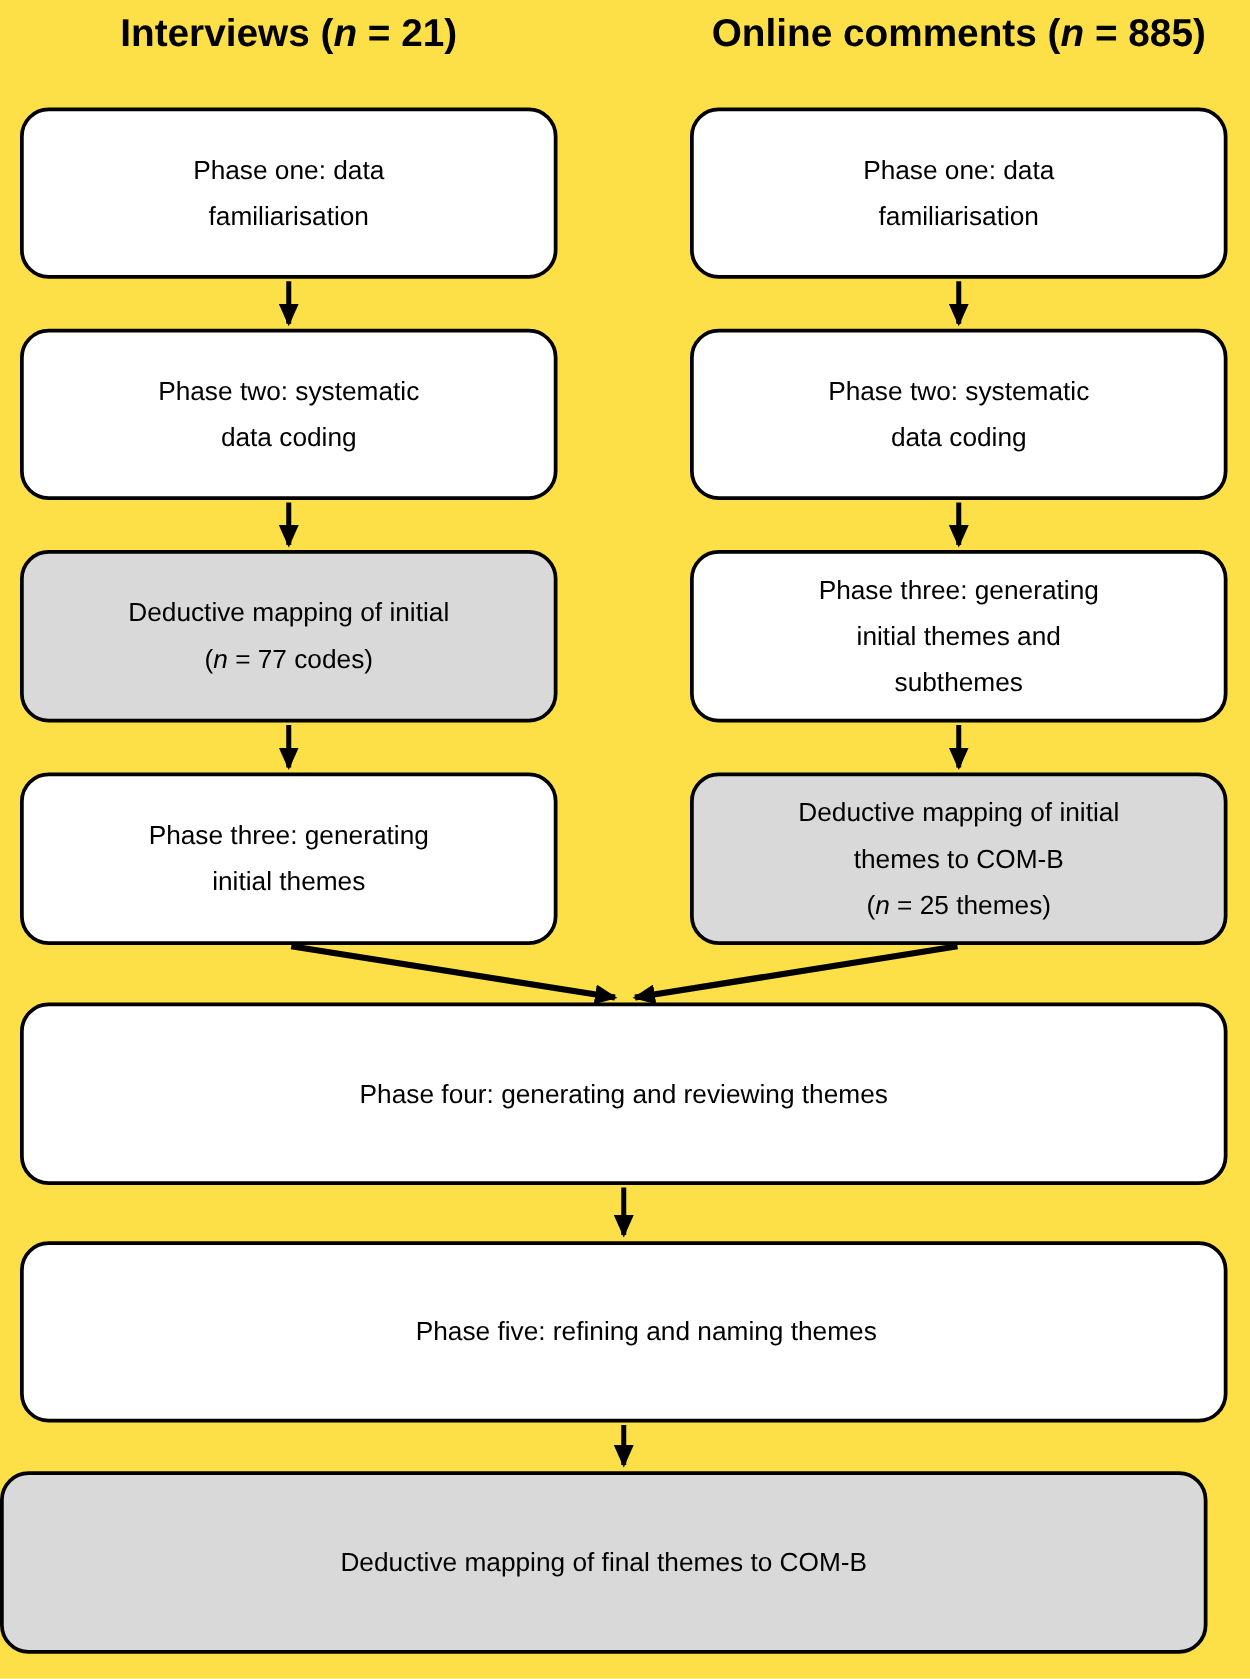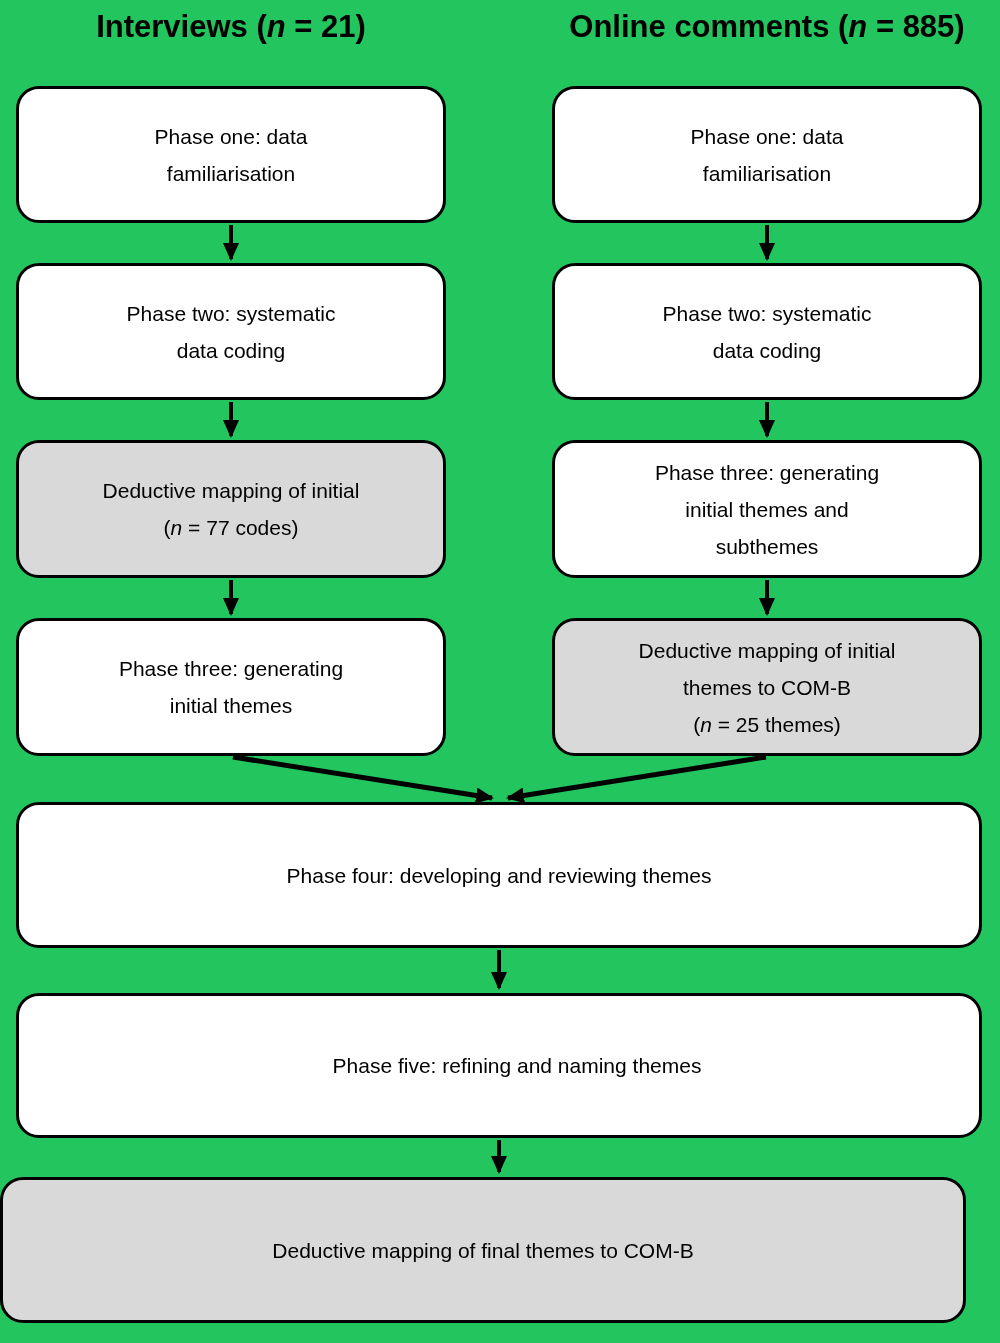--- a/index.html
+++ b/index.html
@@ -5,21 +5,21 @@
   html, body {
     margin: 0;
     padding: 0;
     background: #ffffff;
     font-family: "Liberation Sans", sans-serif;
   }
   .canvas {
     position: relative;
     width: 1000px;
     height: 1343px;
-    background: #22c55e;
+    background: #fde047;
     overflow: hidden;
     text-decoration: underline;
   }
   .col-header {
     position: absolute;
     top: 6px;
     height: 42px;
     line-height: 42px;
     text-align: center;
     font-size: 31px;
@@ -115,21 +115,21 @@
     <span class="bline">subthemes</span>
   </div>
 
   <div class="box gray" style="left:552px; top:618px; width:430px; height:138px;">
     <span class="bline">Deductive mapping of initial</span>
     <span class="bline">themes to COM-B</span>
     <span class="bline"><span>(</span><i>n</i><span> = 25 themes)</span></span>
   </div>
 
   <div class="box" style="left:16px; top:802px; width:966px; height:146px;">
-    <span class="bline">Phase four: developing and reviewing themes</span>
+    <span class="bline">Phase four: generating and reviewing themes</span>
   </div>
 
   <div class="box" style="left:16px; top:993px; width:966px; height:145px;padding-left:36px;">
     <span class="bline">Phase five: refining and naming themes</span>
   </div>
 
   <div class="box gray" style="left:0; top:1177px; width:966px; height:146px;">
     <span class="bline">Deductive mapping of final themes to COM-B</span>
   </div>
 

